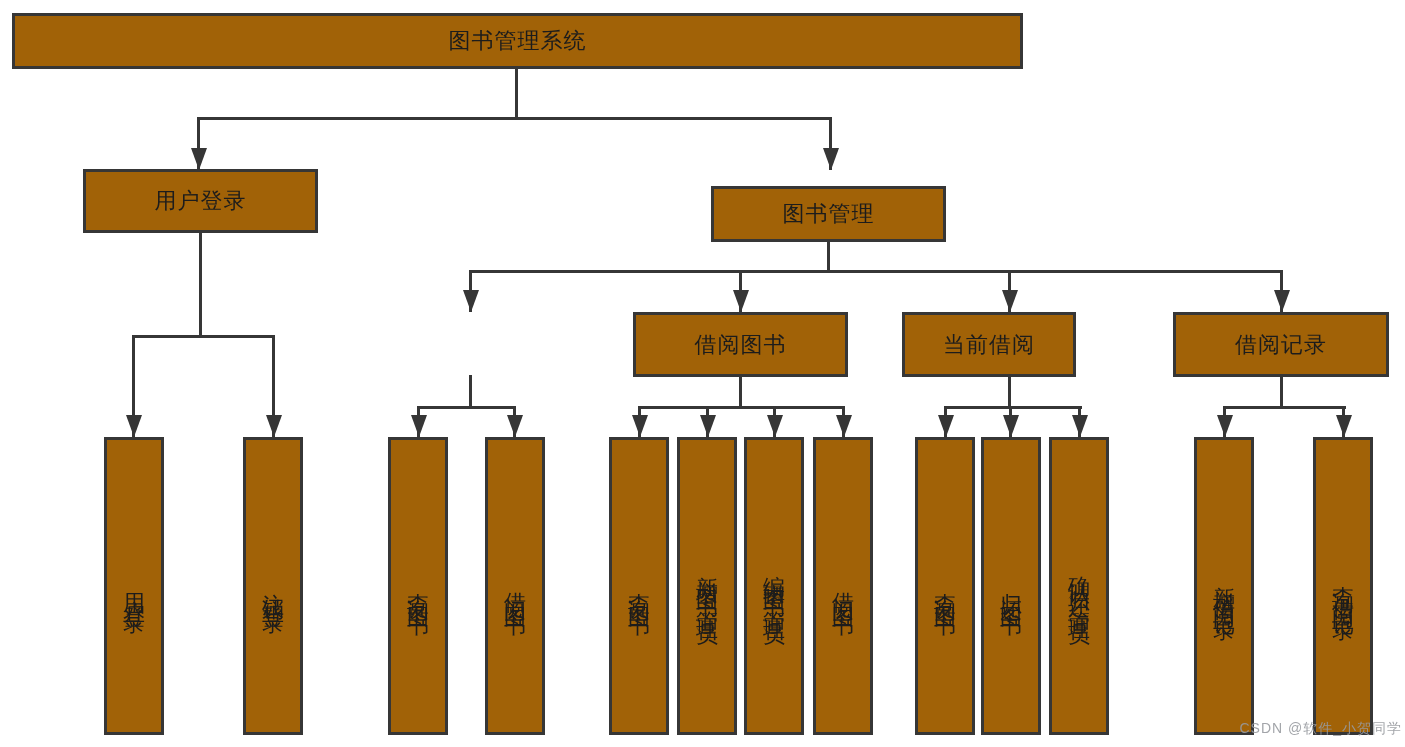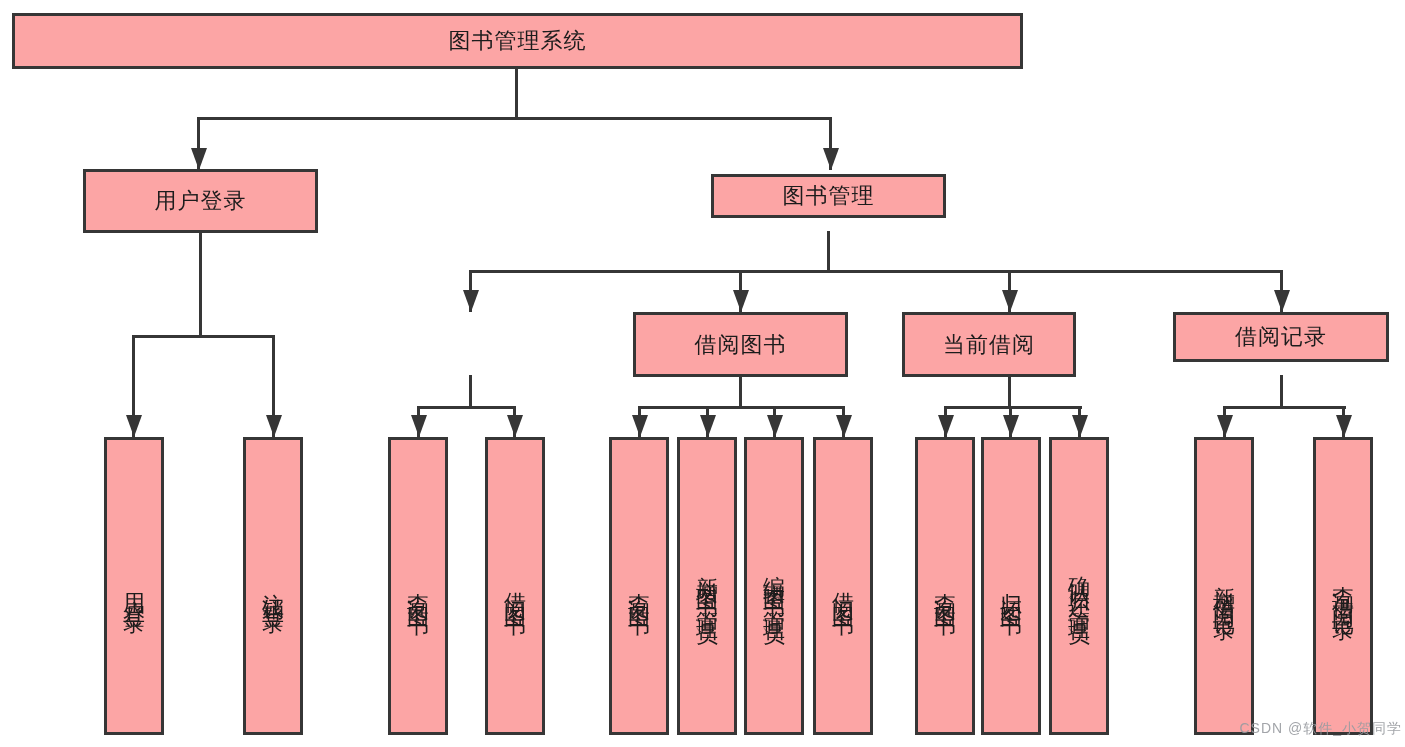--- a/index.html
+++ b/index.html
@@ -7,21 +7,21 @@
     position: relative;
     width: 1405px; height: 747px;
     background: #ffffff;
     font-family: "Liberation Sans", "DejaVu Sans", sans-serif;
     overflow: hidden;
   }
   .node {
     position: absolute;
     box-sizing: border-box;
     border: 3px solid #363636;
-    background: #fca5a5;
+    background: #a16207;
     display: flex;
     align-items: center;
     justify-content: center;
     color: #1c1c1c;
     font-size: 22px;
     letter-spacing: 1px;
     text-align: center;
     z-index: 2;
   }
   .vnode {
@@ -61,37 +61,37 @@
 <div id="canvas">
 
   <div class="node" style="left:12px; top:13px; width:1011px; height:56px;">图书管理系统</div>
 
   <div class="vline" style="left:515px; top:68px; height:52px;"></div>
   <div class="hline" style="left:197px; top:117px; width:635px;"></div>
   <div class="arrow" style="left:197px; top:117px; height:53px;"></div>
   <div class="arrow" style="left:829px; top:117px; height:53px;"></div>
 
   <div class="node" style="left:83px; top:169px; width:235px; height:64px;">用户登录</div>
-  <div class="node" style="left:711px; top:174px; width:235px; height:44px;">图书管理</div>
+  <div class="node" style="left:711px; top:186px; width:235px; height:56px;">图书管理</div>
 
   <div class="vline" style="left:199px; top:231px; height:107px;"></div>
   <div class="hline" style="left:132px; top:335px; width:143px;"></div>
   <div class="arrow" style="left:132px; top:335px; height:102px;"></div>
   <div class="arrow" style="left:272px; top:335px; height:102px;"></div>
 
   <div class="vline" style="left:827px; top:231px; height:42px;"></div>
   <div class="hline" style="left:469px; top:270px; width:813px;"></div>
   <div class="arrow" style="left:469px; top:270px; height:42px;"></div>
   <div class="arrow" style="left:739px; top:270px; height:42px;"></div>
   <div class="arrow" style="left:1008px; top:270px; height:42px;"></div>
   <div class="arrow" style="left:1280px; top:270px; height:42px;"></div>
 
   <div class="node" style="left:633px; top:312px; width:215px; height:65px;">借阅图书</div>
   <div class="node" style="left:902px; top:312px; width:174px; height:65px;">当前借阅</div>
-  <div class="node" style="left:1173px; top:312px; width:216px; height:50px;">借阅记录</div>
+  <div class="node" style="left:1173px; top:312px; width:216px; height:65px;">借阅记录</div>
 
   <div class="vline" style="left:469px; top:375px; height:34px;"></div>
   <div class="hline" style="left:417px; top:406px; width:99px;"></div>
   <div class="arrow" style="left:417px; top:406px; height:31px;"></div>
   <div class="arrow" style="left:513px; top:406px; height:31px;"></div>
 
   <div class="vline" style="left:739px; top:375px; height:34px;"></div>
   <div class="hline" style="left:638px; top:406px; width:207px;"></div>
   <div class="arrow" style="left:638px; top:406px; height:31px;"></div>
   <div class="arrow" style="left:706px; top:406px; height:31px;"></div>

